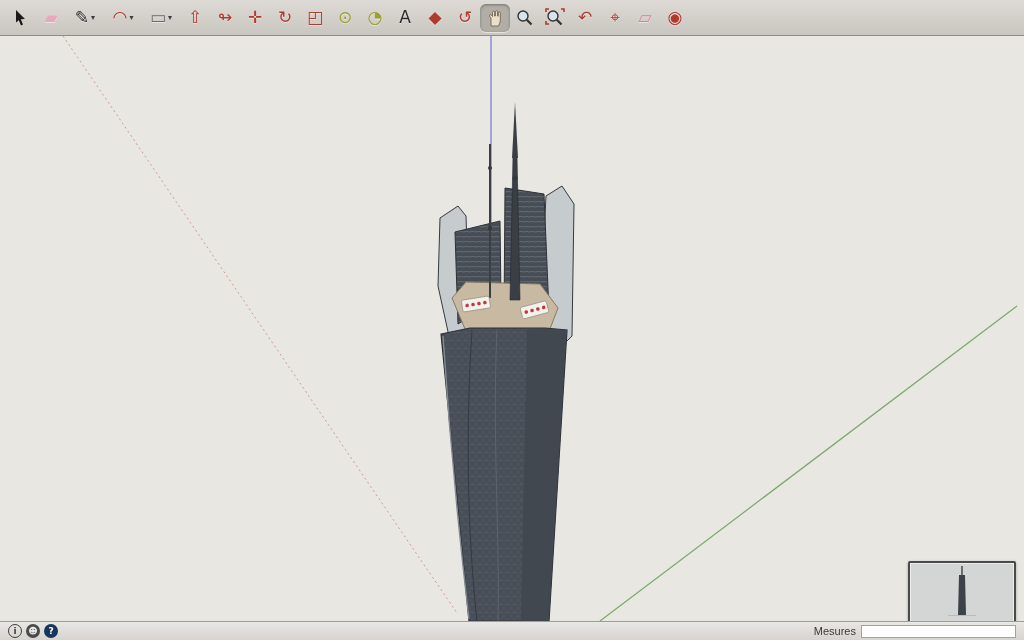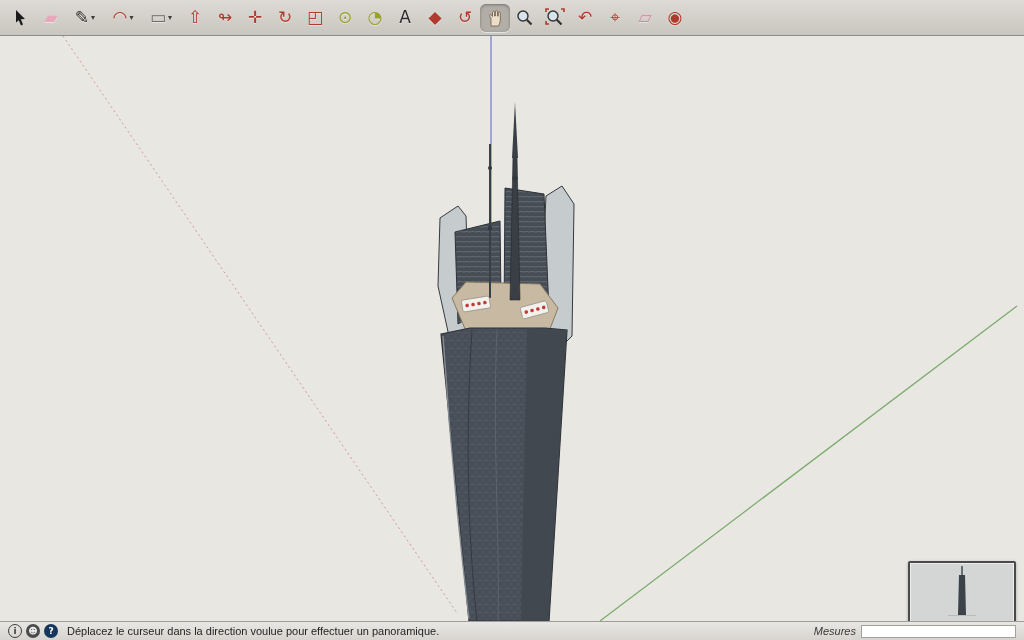--- a/index.html
+++ b/index.html
@@ -56,21 +56,21 @@
   .sicon{
     width:14px;height:14px;border-radius:50%;flex:0 0 auto;
     display:flex;align-items:center;justify-content:center;
     font-size:9px;font-weight:bold;font-family:"DejaVu Sans",sans-serif;
   }
   .sicon-info{border:1.5px solid #3d3d3d;color:#3d3d3d;background:transparent;}
   .sicon-user{background:#4a4a4a;color:#e9e9e9;}
   .sicon-help{background:#17365c;color:#fff;}
   .status-msg{margin-left:4px;white-space:nowrap;}
   .status-spacer{flex:1;}
-  .measure-label{color:#3a3a3a;font-size:11px;font-style:italic;}
+  .measure-label{color:#3a3a3a;font-size:11px;}
   .measure-input{
     width:155px;height:13px;border:1px solid #a3a19d;background:#fff;
     font-size:10px;padding:0 3px;outline:none;
   }
 </style>
 </head>
 <body>
 
 <div class="window">
 
@@ -230,19 +230,18 @@
       <line x1="38" y1="52.5" x2="66" y2="52.5" stroke="#b8bbba" stroke-width="1"></line>
     </svg>
   </div>
 
   <div class="statusbar">
     <div style="display:flex;align-items:center;gap:4px;">
         <span class="sicon sicon-info">i</span>
         <span class="sicon sicon-user">☻</span>
         <span class="sicon sicon-help">?</span>
       </div>
-    <span class="status-msg">Déplacez le curseur dans la direction voulue pour effectuer un panoramique.</span>
     <span class="status-spacer"></span>
     <span class="measure-label">Mesures</span>
     <input class="measure-input" type="text" value="" style="">
   </div>
 
 </div>
 
 </body></html>

